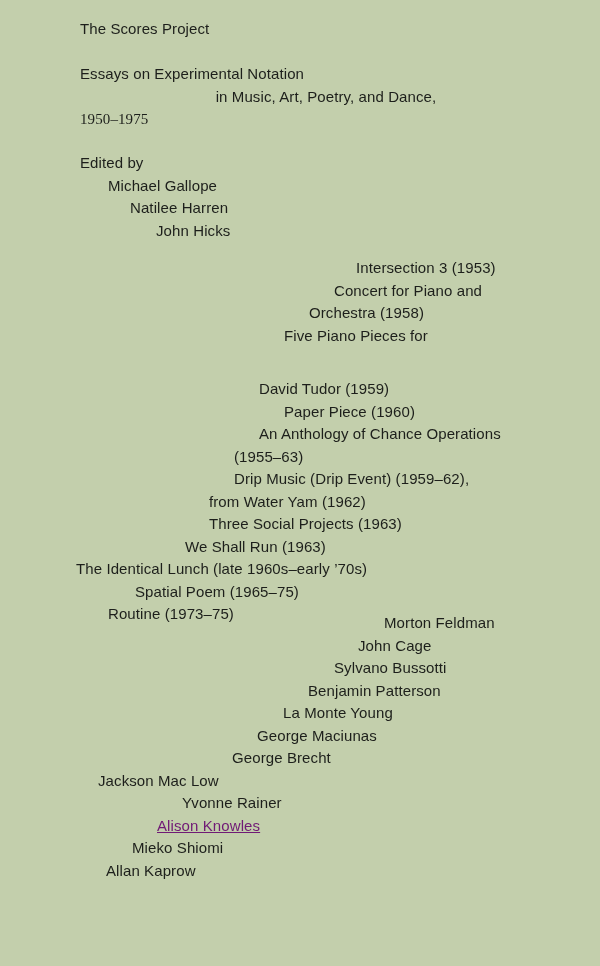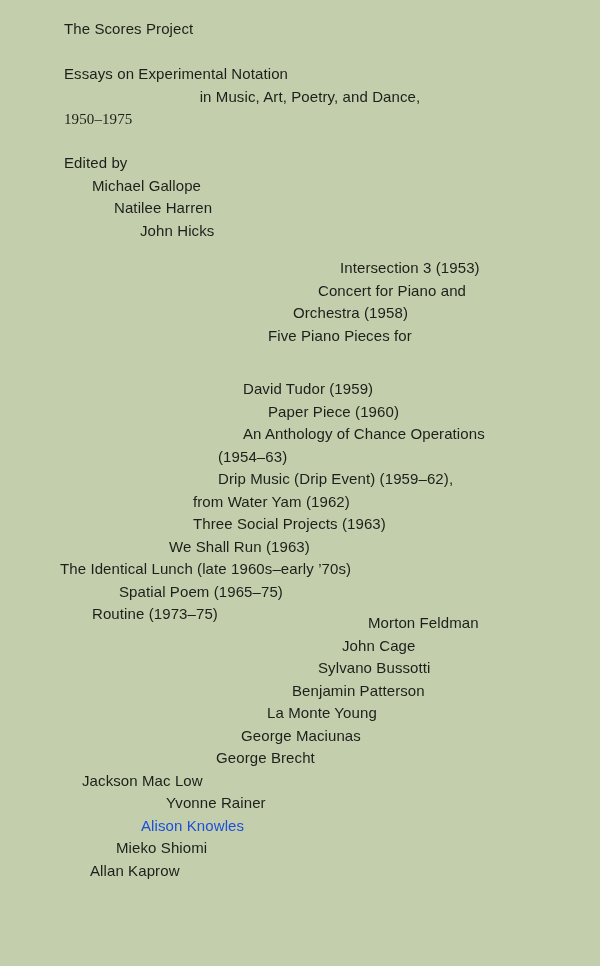--- a/index.html
+++ b/index.html
@@ -18,21 +18,21 @@
   .cover {
     position: relative;
     width: 600px;
     height: 966px;
     background: #c3cfac;
     box-sizing: border-box;
   }
 
   .block {
     position: absolute;
-    left: 0;
+    left: 16px;
     width: 556px;
   }
 
   .line {
     font-size: 15px;
     line-height: 22.5px;
     letter-spacing: 0.1px;
     white-space: pre;
     font-weight: 400;
     color: #1d1f1b;
@@ -68,38 +68,38 @@
   </div>
 
   <div class="block" id="works-block">
     <div class="line" style="padding-left: 340px; color: rgb(29, 31, 27);">Intersection 3 (1953)</div>
     <div class="line" style="padding-left: 318px; color: rgb(29, 31, 27);">Concert for Piano and</div>
     <div class="line" style="padding-left: 293px; color: rgb(29, 31, 27);">Orchestra (1958)</div>
     <div class="line" style="padding-left: 268px; color: rgb(29, 31, 27);">Five Piano Pieces for</div>
     <div class="line" style="padding-left: 243px; color: rgb(29, 31, 27); margin-top: 31px;">David Tudor (1959)</div>
     <div class="line" style="padding-left: 268px; color: rgb(29, 31, 27);">Paper Piece (1960)</div>
     <div class="line" style="padding-left: 243px; color: rgb(29, 31, 27);">An Anthology of Chance Operations</div>
-    <div class="line" style="padding-left: 218px; color: rgb(29, 31, 27);">(1954–63)</div>
+    <div class="line" style="padding-left: 218px; color: rgb(29, 31, 27);">(1955–63)</div>
     <div class="line" style="padding-left: 218px; color: rgb(29, 31, 27);">Drip Music (Drip Event) (1959–62),</div>
     <div class="line" style="padding-left: 193px; color: rgb(29, 31, 27);">from Water Yam (1962)</div>
     <div class="line" style="padding-left: 193px; color: rgb(29, 31, 27);">Three Social Projects (1963)</div>
     <div class="line" style="padding-left: 169px; color: rgb(29, 31, 27);">We Shall Run (1963)</div>
     <div class="line" style="padding-left: 60px; color: rgb(29, 31, 27);">The Identical Lunch (late 1960s–early ’70s)</div>
     <div class="line" style="padding-left: 119px; color: rgb(29, 31, 27);">Spatial Poem (1965–75)</div>
     <div class="line" style="padding-left: 92px; color: rgb(29, 31, 27);">Routine (1973–75)</div>
   </div>
 
   <div class="block" id="contributors-block">
     <div class="line" style="padding-left: 368px; color: rgb(29, 31, 27);">Morton Feldman</div>
     <div class="line" style="padding-left: 342px; color: rgb(29, 31, 27);">John Cage</div>
     <div class="line" style="padding-left: 318px; color: rgb(29, 31, 27);">Sylvano Bussotti</div>
     <div class="line" style="padding-left: 292px; color: rgb(29, 31, 27);">Benjamin Patterson</div>
     <div class="line" style="padding-left: 267px; color: rgb(29, 31, 27);">La Monte Young</div>
     <div class="line" style="padding-left: 241px; color: rgb(29, 31, 27);">George Maciunas</div>
     <div class="line" style="padding-left: 216px; color: rgb(29, 31, 27);">George Brecht</div>
     <div class="line" style="padding-left: 82px; color: rgb(29, 31, 27);">Jackson Mac Low</div>
     <div class="line" style="padding-left: 166px; color: rgb(29, 31, 27);">Yvonne Rainer</div>
-    <div class="line" style="padding-left: 141px; color: #1d4ed8;">Alison Knowles</div>
+    <div class="line" style="padding-left: 141px; color: #701a75; text-decoration: underline;">Alison Knowles</div>
     <div class="line" style="padding-left: 116px; color: rgb(29, 31, 27);">Mieko Shiomi</div>
     <div class="line" style="padding-left: 90px; color: rgb(29, 31, 27);">Allan Kaprow</div>
   </div>
 
 </div>
 
 </body></html>

